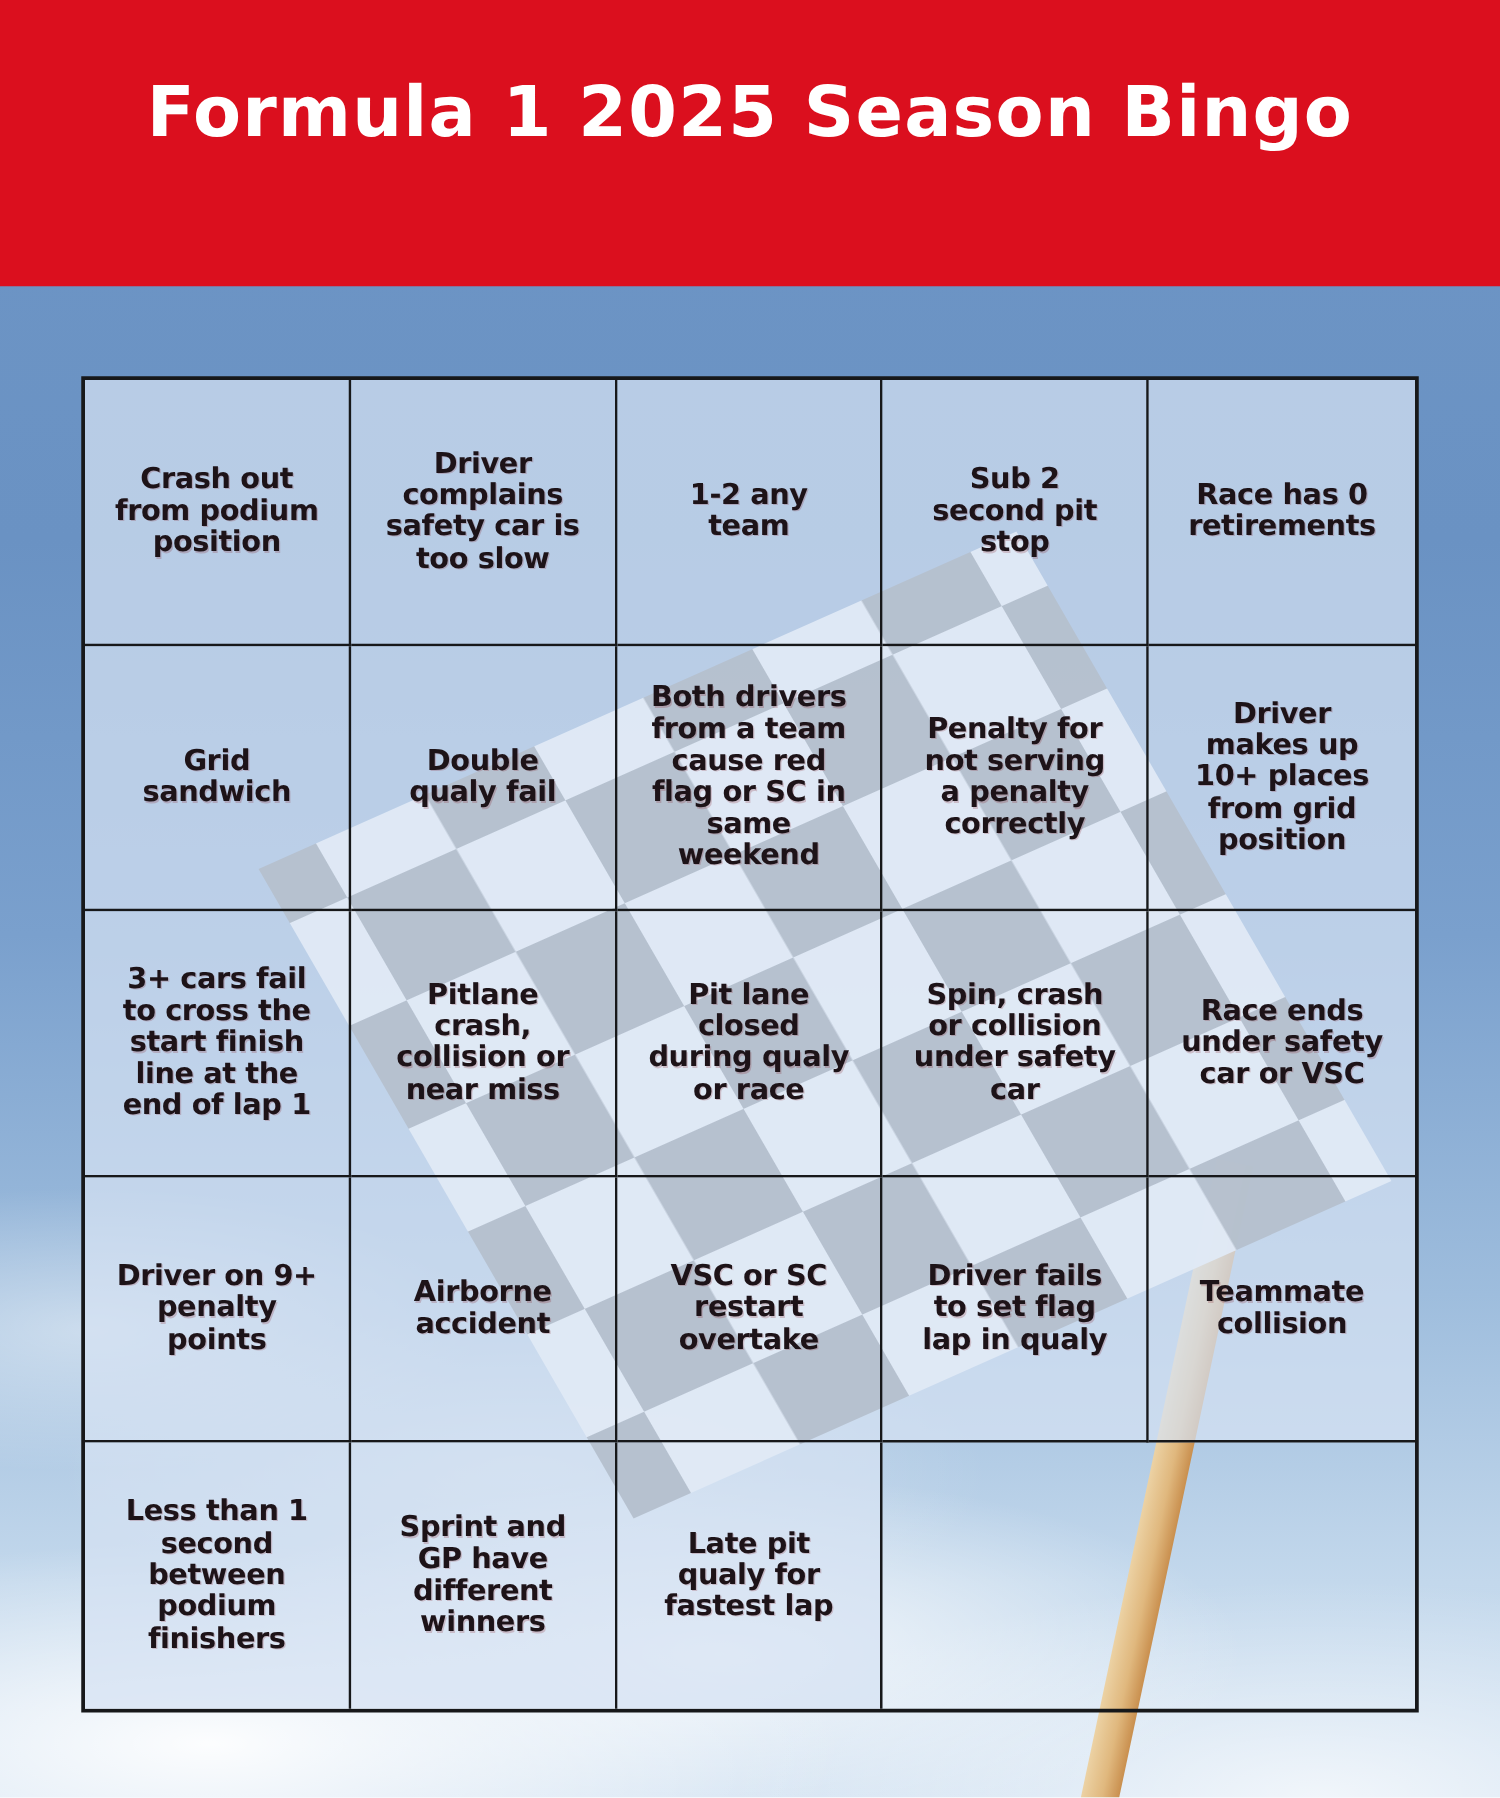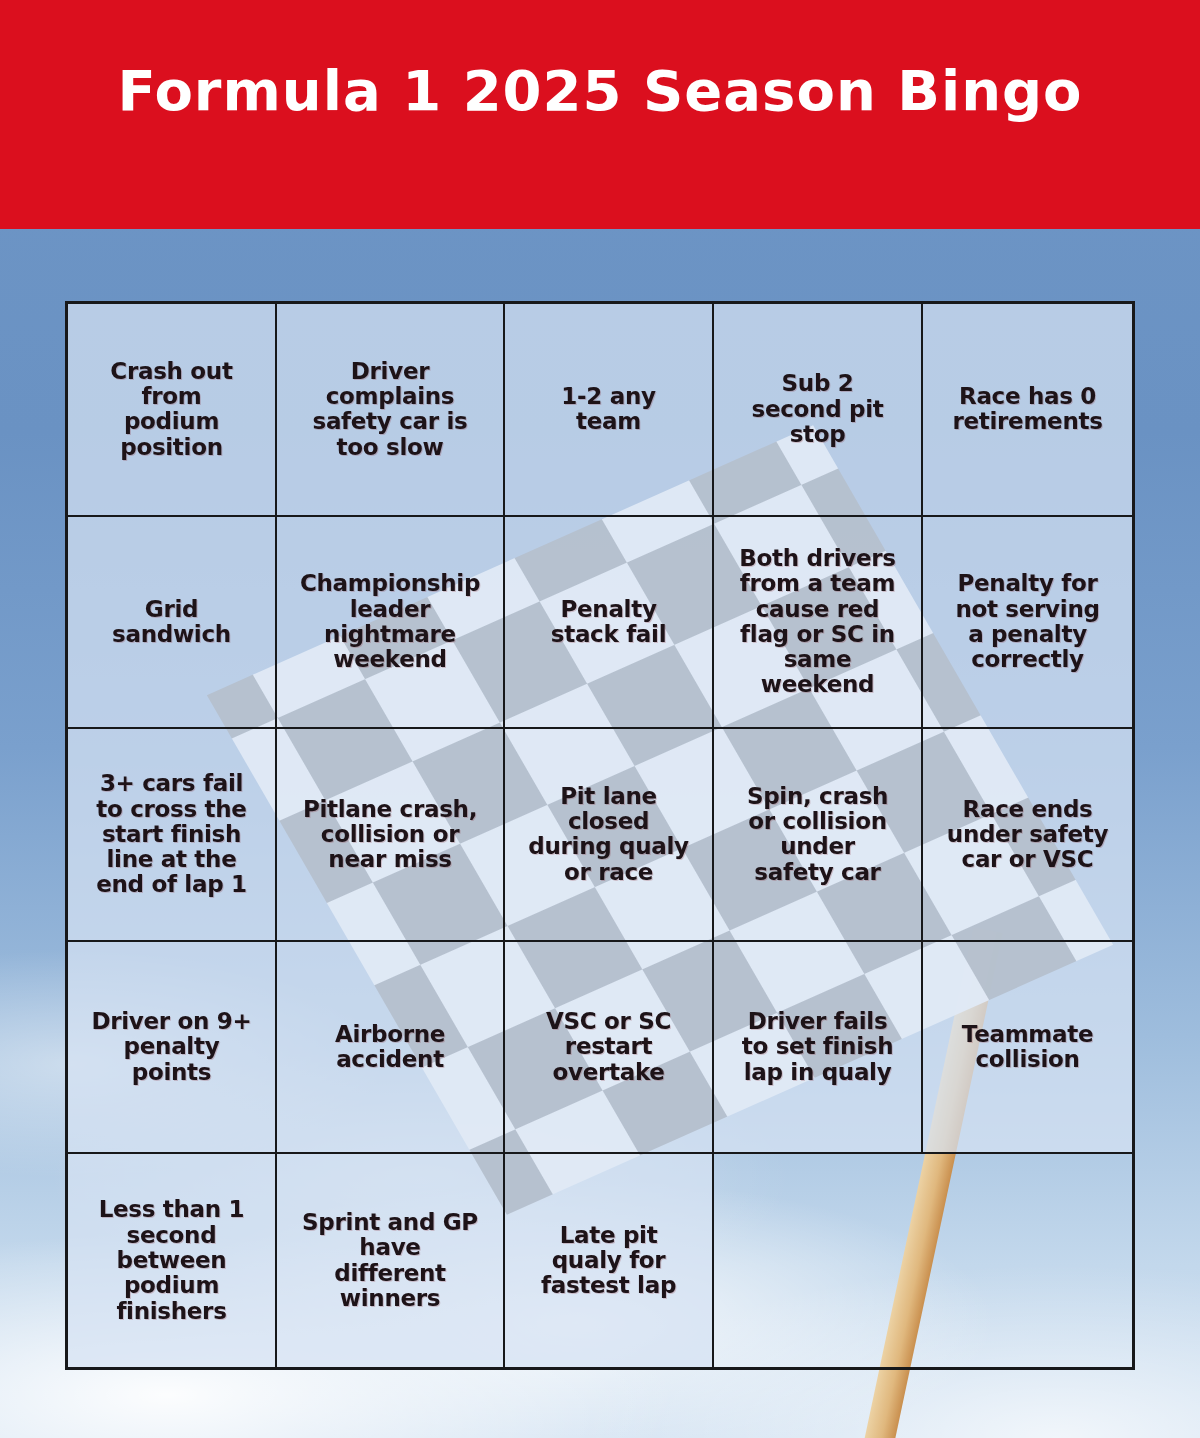--- a/index.html
+++ b/index.html
@@ -123,32 +123,32 @@
     <div class="title">Formula 1 2025 Season Bingo</div>
   </div>
 
   <div class="grid">
     <div class="cell">Crash out from podium position</div>
     <div class="cell">Driver complains safety car is too slow</div>
     <div class="cell">1-2 any team</div>
     <div class="cell">Sub 2 second pit stop</div>
     <div class="cell">Race has 0 retirements</div>
     <div class="cell">Grid sandwich</div>
-    <div class="cell">Championship leader nightmare weekend</div>
-    <div class="cell">Penalty stack fail</div>
+    <div class="cell">Double qualy fail</div>
     <div class="cell">Both drivers from a team cause red flag or SC in same weekend</div>
     <div class="cell">Penalty for not serving a penalty correctly</div>
+    <div class="cell">Driver makes up 10+ places from grid position</div>
     <div class="cell">3+ cars fail to cross the start finish line at the end of lap 1</div>
     <div class="cell">Pitlane crash, collision or near miss</div>
     <div class="cell">Pit lane closed during qualy or race</div>
     <div class="cell">Spin, crash or collision under safety car</div>
     <div class="cell">Race ends under safety car or VSC</div>
     <div class="cell">Driver on 9+ penalty points</div>
     <div class="cell">Airborne accident</div>
     <div class="cell">VSC or SC restart overtake</div>
-    <div class="cell">Driver fails to set finish lap in qualy</div>
+    <div class="cell">Driver fails to set flag lap in qualy</div>
     <div class="cell">Teammate collision</div>
     <div class="cell">Less than 1 second between podium finishers</div>
     <div class="cell">Sprint and GP have different winners</div>
     <div class="cell">Late pit qualy for fastest lap</div>
   </div>
 
 </div>
 
 </body></html>

